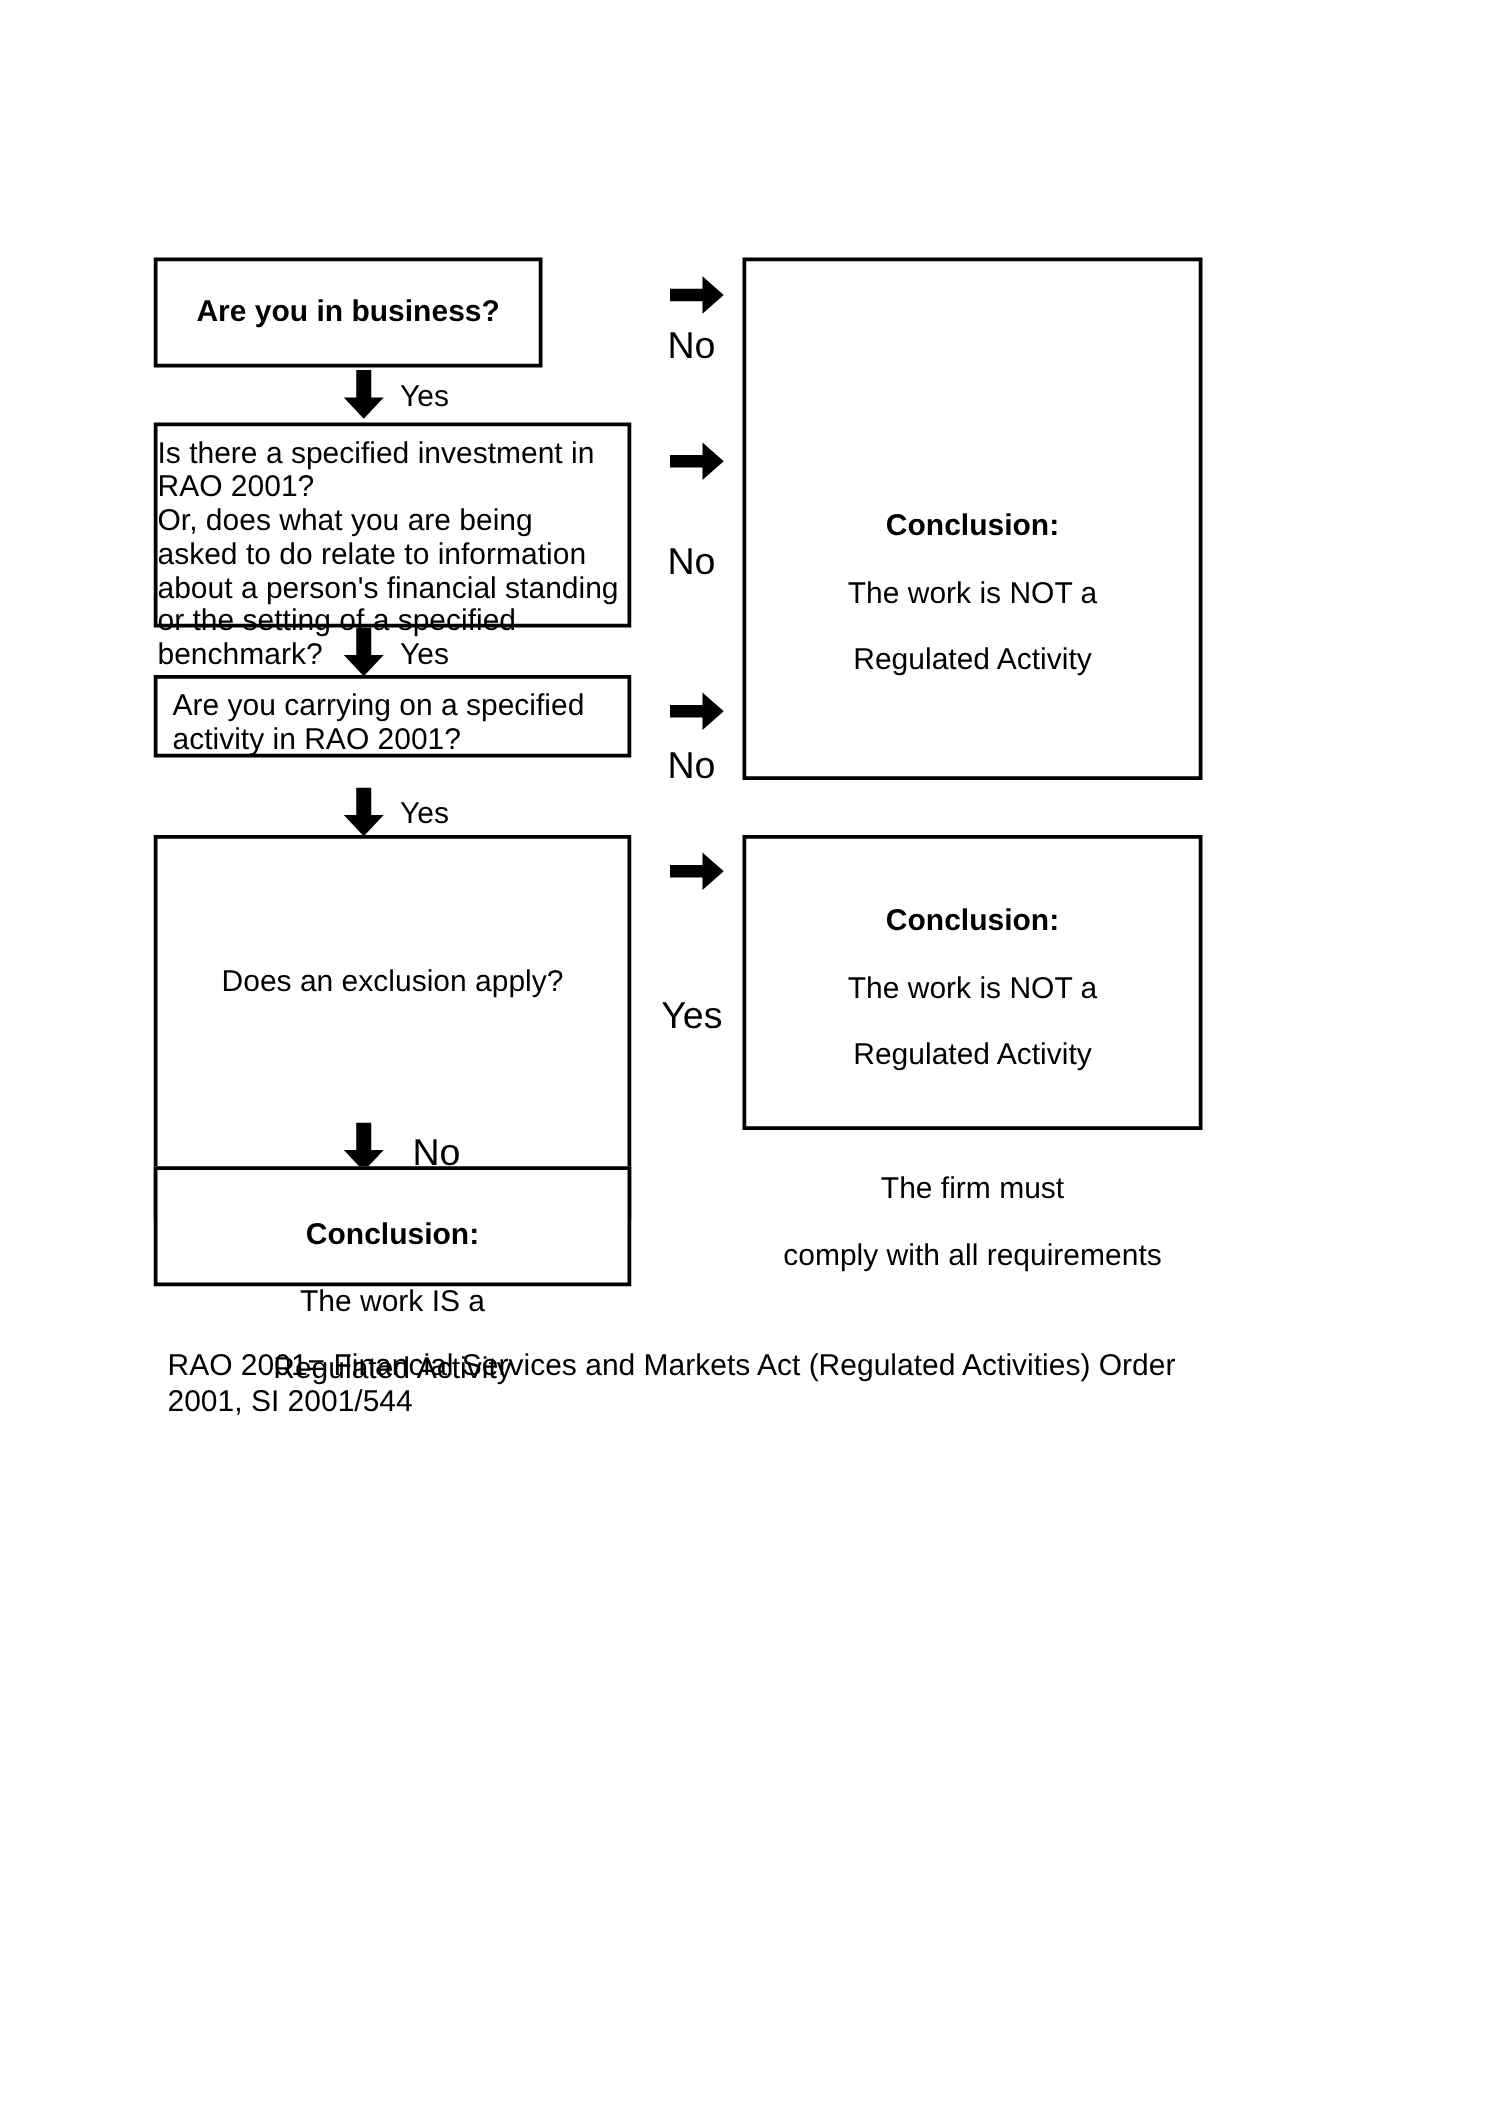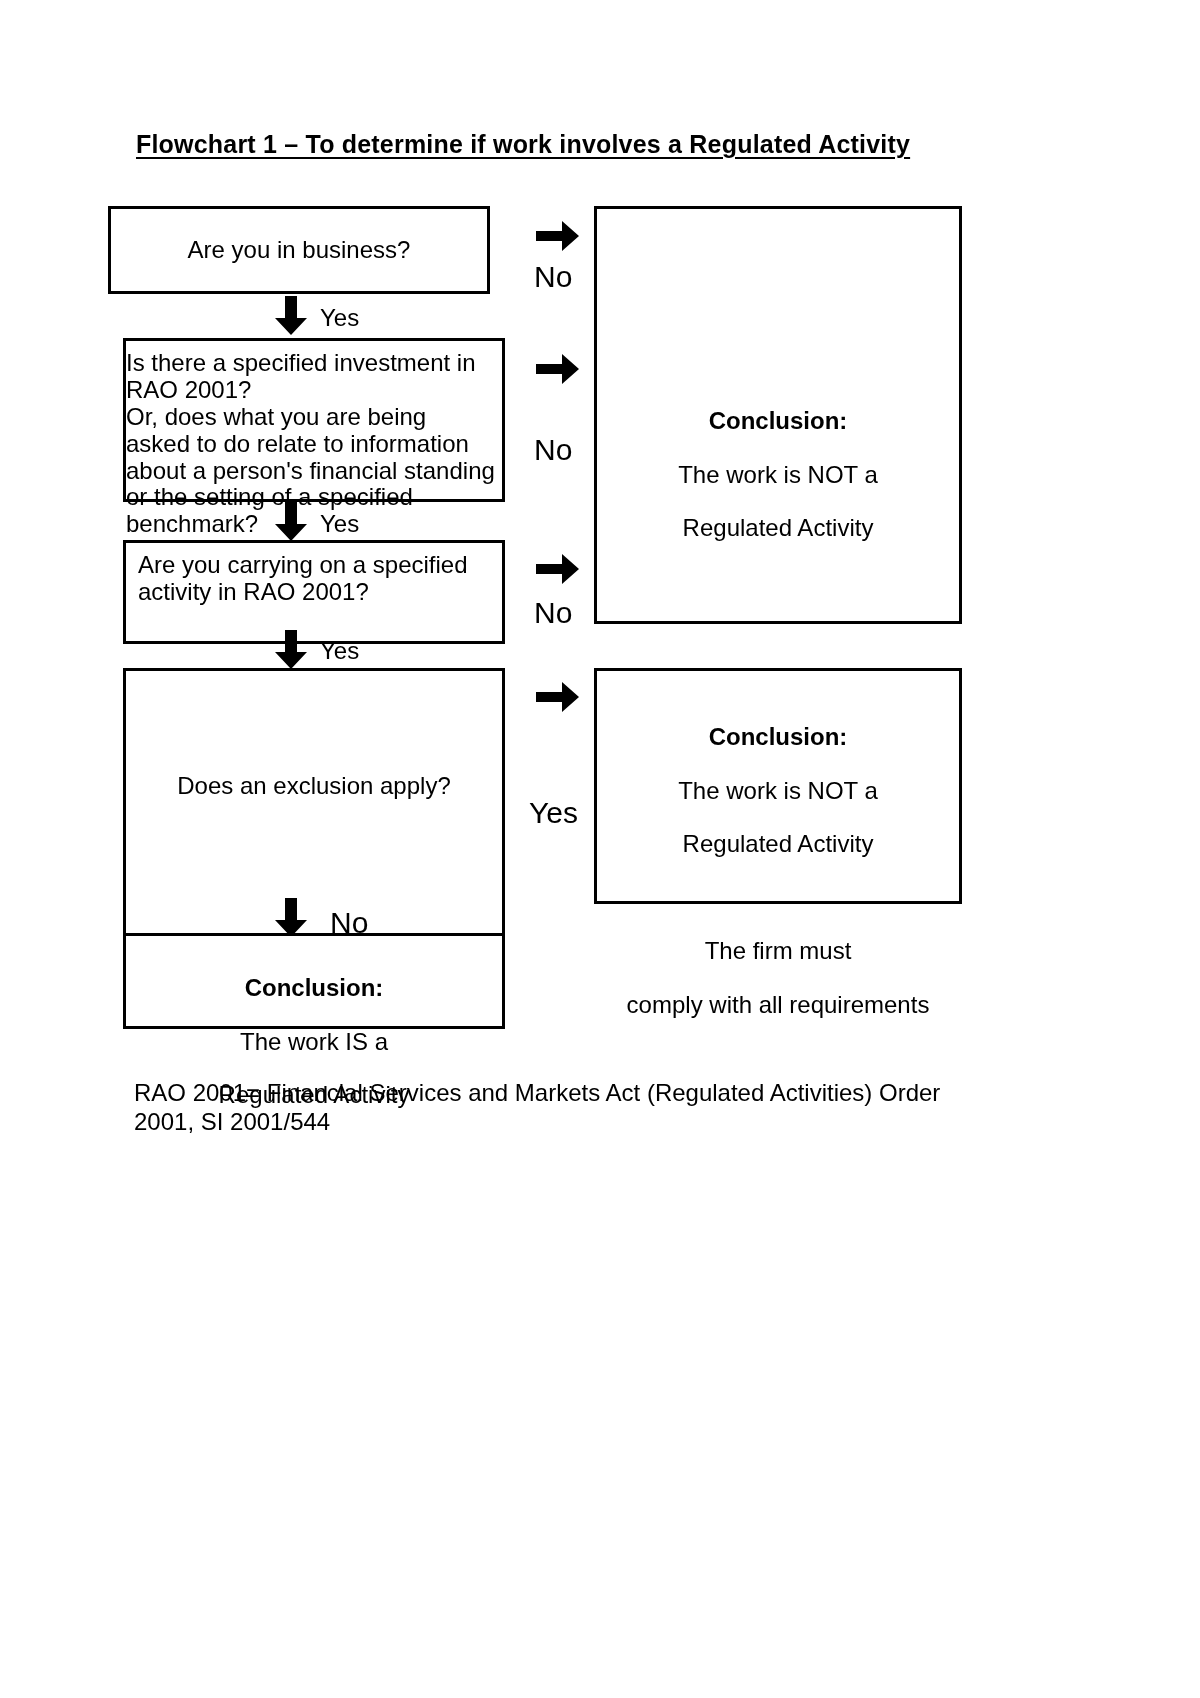--- a/index.html
+++ b/index.html
@@ -55,41 +55,41 @@
     line-height: 1.12;
     white-space: pre-line;
   }
   .txt-center { text-align: center; }
   .txt-left   { text-align: left; }
 
   .bold { font-weight: bold; }
 
   
   #box-business {
-    left: 108px; top: 206px;
-    width: 382px; height: 88px;
+    left: 123px; top: 206px;
+    width: 311px; height: 88px; font-weight: bold;
   }
   #box-business .box-inner {
     top: 28px;
   }
 
   
   #box-investment {
     left: 123px; top: 338px;
     width: 382px; height: 164px;
   }
   #box-investment .box-inner {
     top: 9px;
     padding-right: 6px;
   }
 
   
   #box-activity {
     left: 123px; top: 540px;
-    width: 382px; height: 104px;
+    width: 382px; height: 66px;
   }
   #box-activity .box-inner {
     top: 9px;
     padding-left: 12px;
     padding-right: 6px;
   }
 
   
   #box-exclusion {
     left: 123px; top: 668px;
@@ -156,21 +156,20 @@
     width: 870px;
     font-size: 24px;
     line-height: 1.22;
   }
 </style>
 </head>
 <body>
 
 <div class="page">
 
-  <div class="title">Flowchart 1  –  To determine if work involves a Regulated Activity</div>
 
   <div class="box" id="box-business">
     <div class="box-inner txt txt-center">Are you in business?</div>
   </div>
 
   <div class="arrow-right" style="left:536px; top:219px;">
     <svg width="44" height="34" viewBox="0 0 44 34">
       <path d="M0 12 H26 V2 L43 17 L26 32 V22 H0 Z" fill="#000"></path>
     </svg>
   </div>

